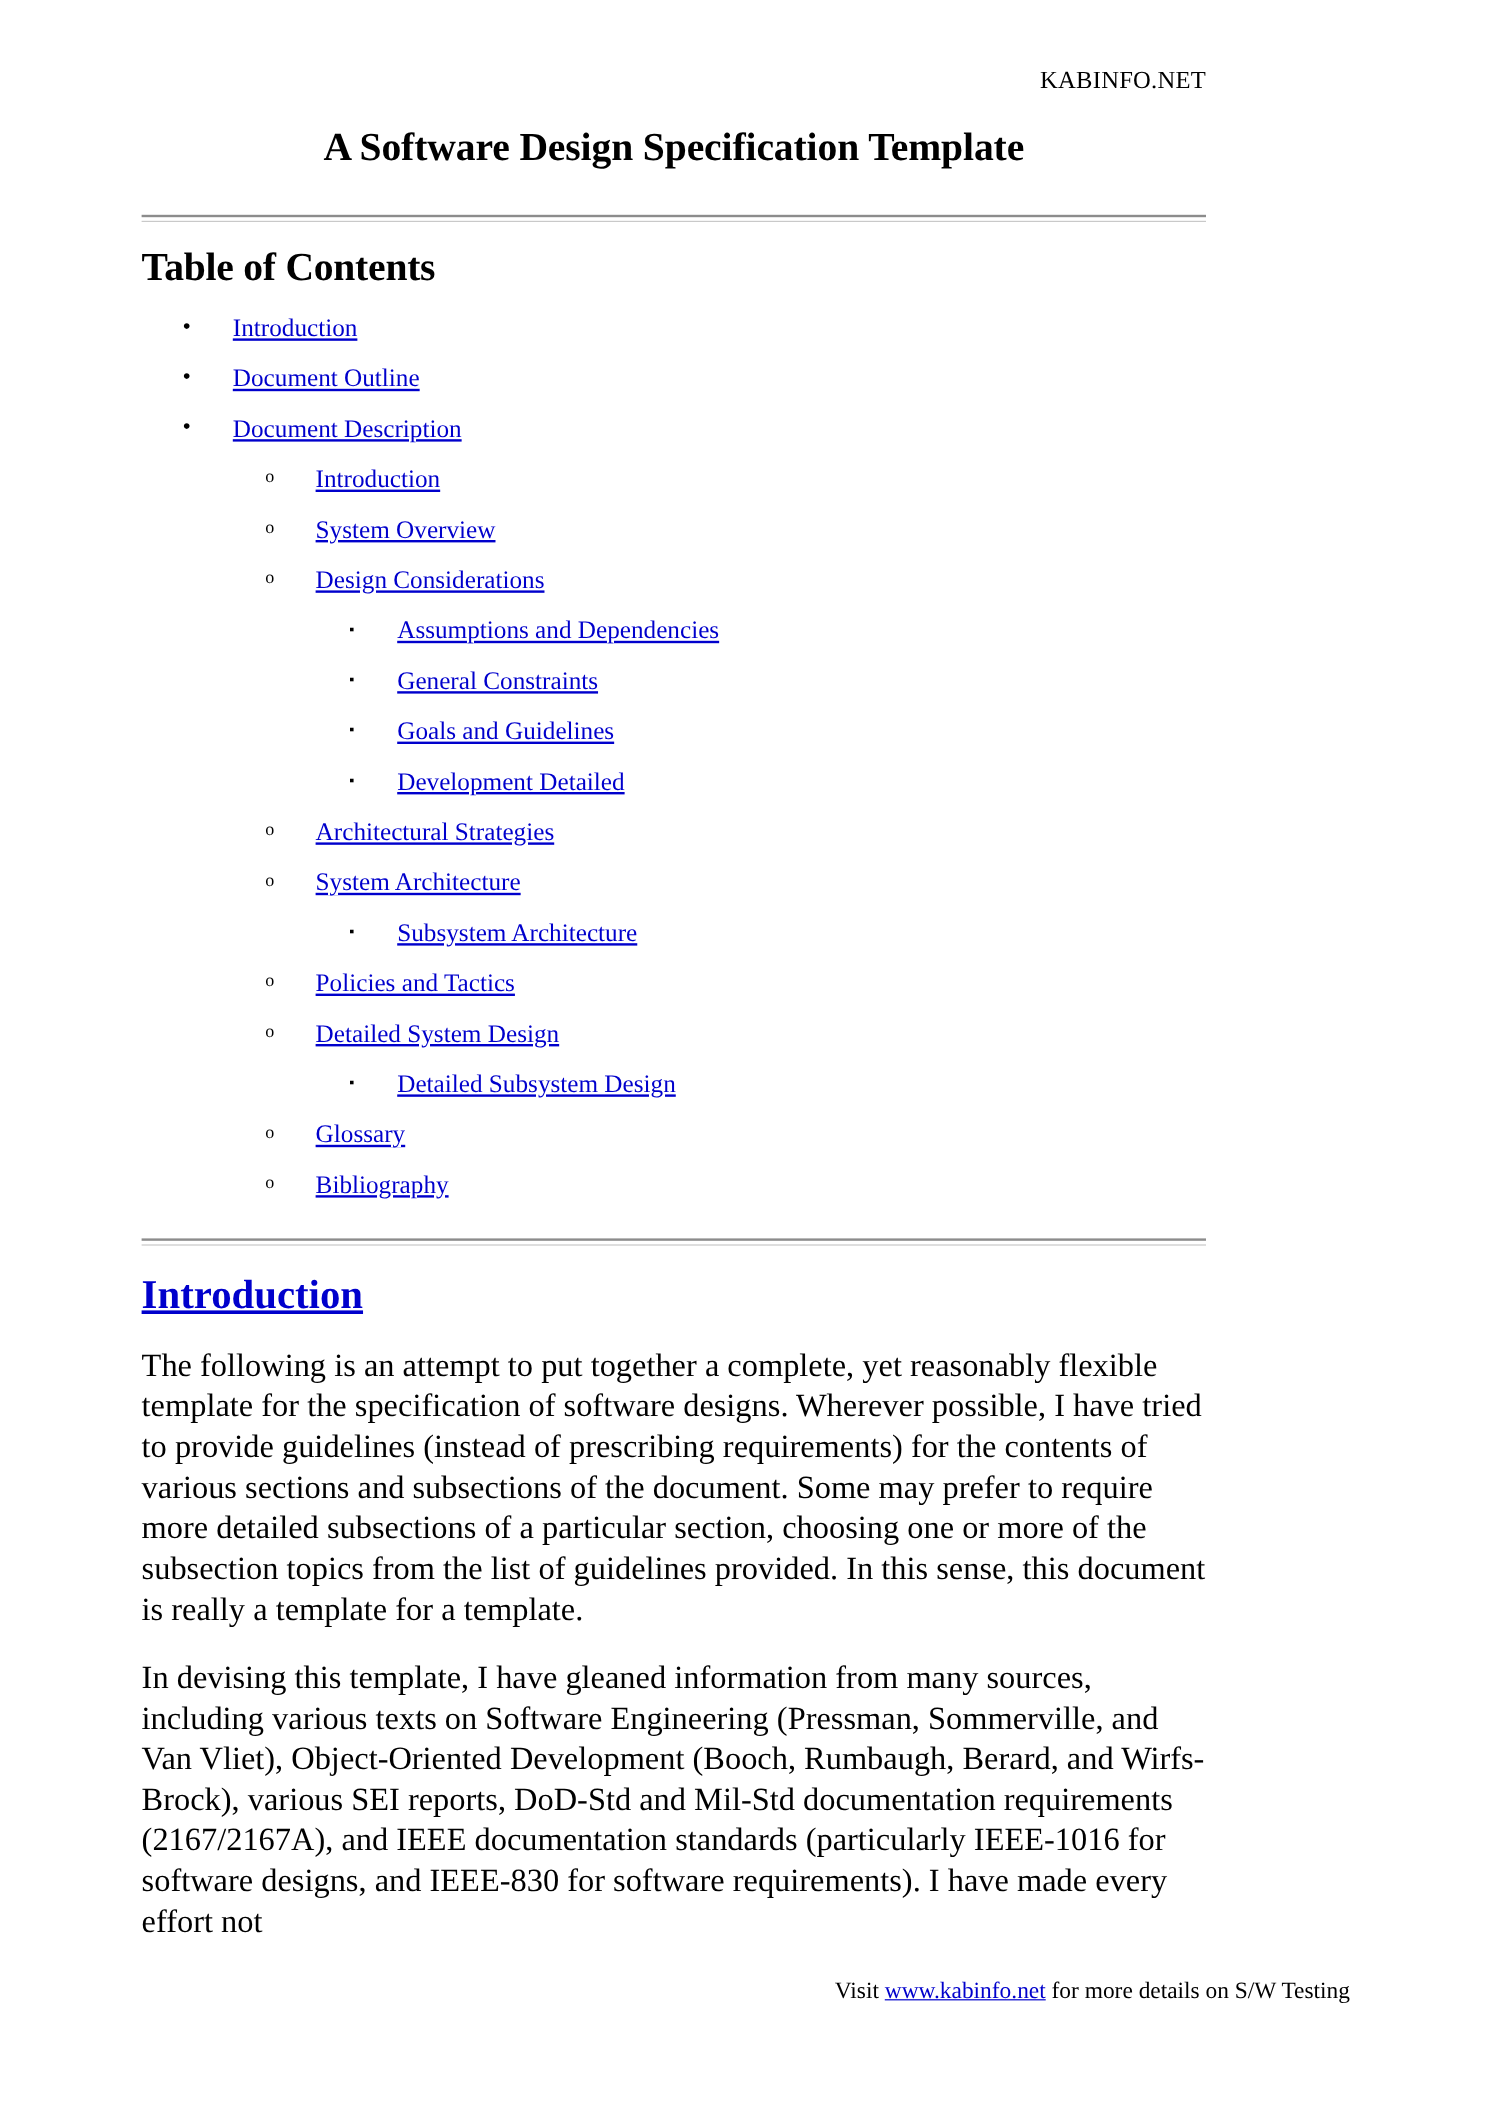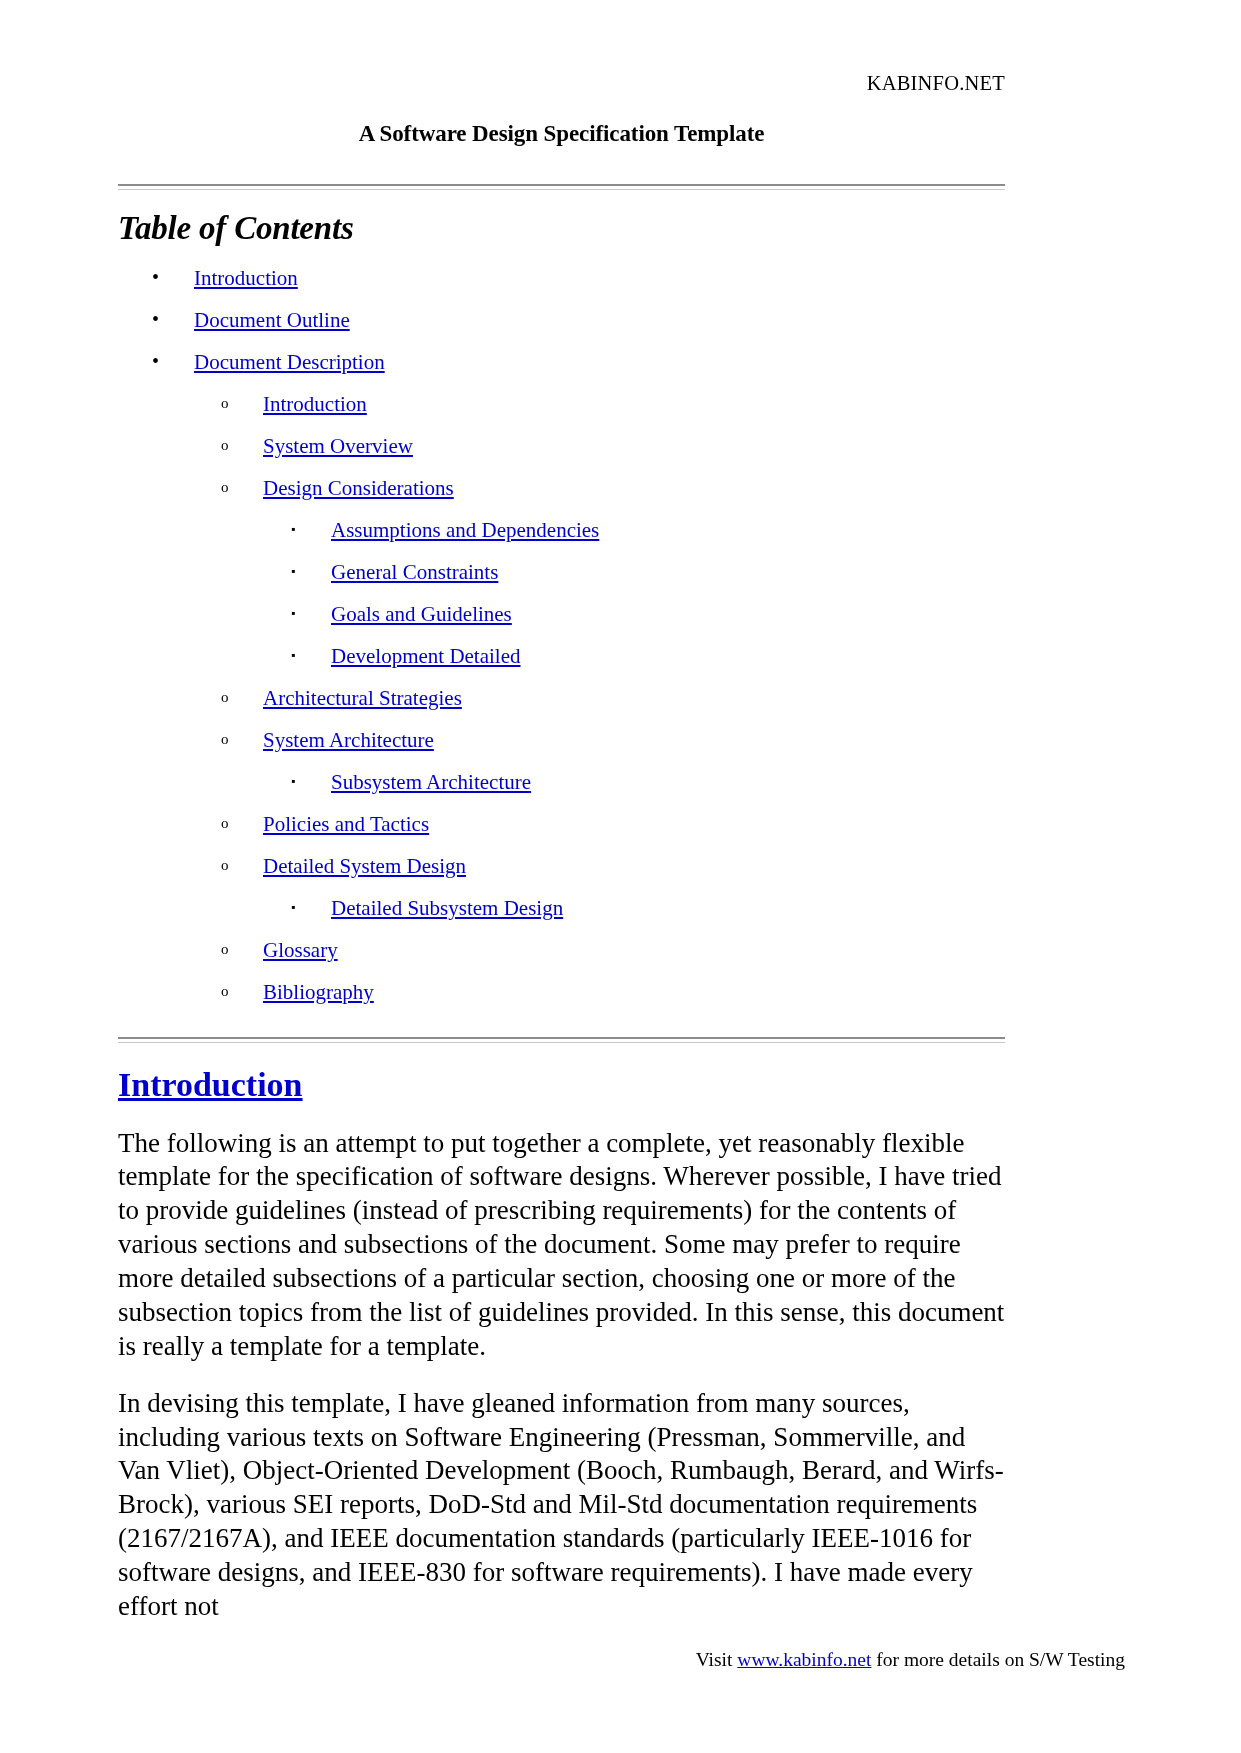--- a/index.html
+++ b/index.html
@@ -14,38 +14,38 @@
     font-family: "Liberation Serif", "DejaVu Serif", serif;
     color: #000000;
     position: relative;
     overflow: hidden;
   }
 
   .page {
     width: 1125px;
     height: 1753px;
     box-sizing: border-box;
-    padding: 16px 120px 0 118px;
+    padding: 0 120px 0 118px;
     position: relative;
   }
 
   
   .doc-header {
     padding-top: 56px;
     text-align: right;
     font-size: 20.5px;
     letter-spacing: 0.2px;
     line-height: 1.1;
   }
 
   
   .doc-title {
     margin: 26px 0 0 0;
     text-align: center;
-    font-size: 23px;
+    font-size: 33px;
     font-weight: bold;
     letter-spacing: -0.1px;
   }
 
   
   .rule {
     height: 3px;
     margin: 0;
     border: none;
     border-top: 2px solid #8c8c8c;
@@ -54,21 +54,20 @@
   }
   .rule-top { margin-top: 37px; }
   .rule-mid { margin-top: 34px; }
 
   
   .toc-heading {
     margin: 20px 0 0 0;
     font-size: 33px;
     font-weight: bold;
     letter-spacing: -0.2px;
-    font-style: italic;
   }
 
   
   ul.toc-l1,
   ul.toc-l2,
   ul.toc-l3 {
     list-style: none;
     margin: 0;
     padding: 0;
   }

